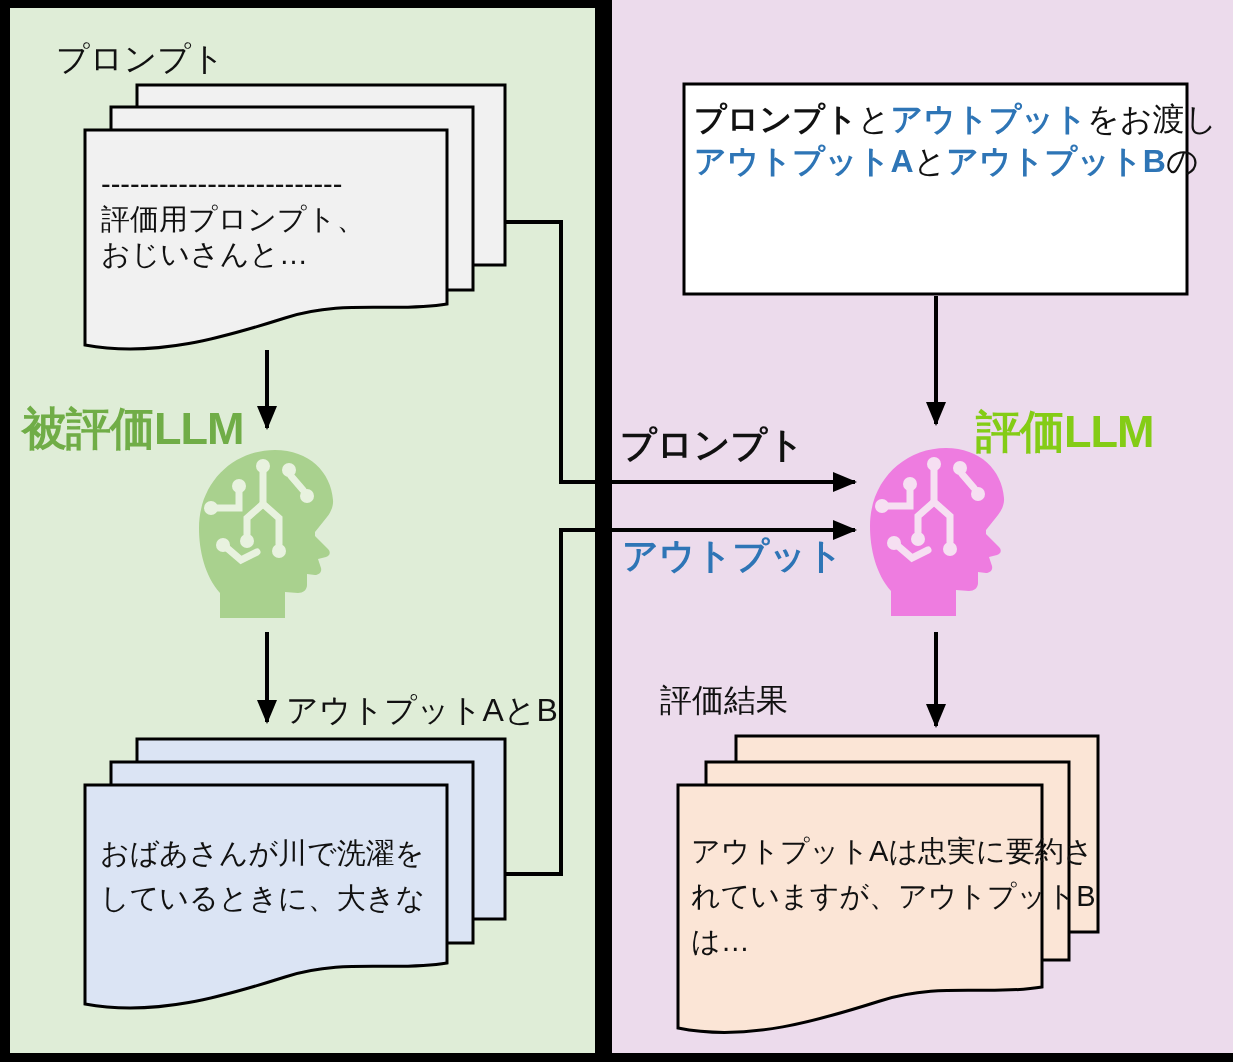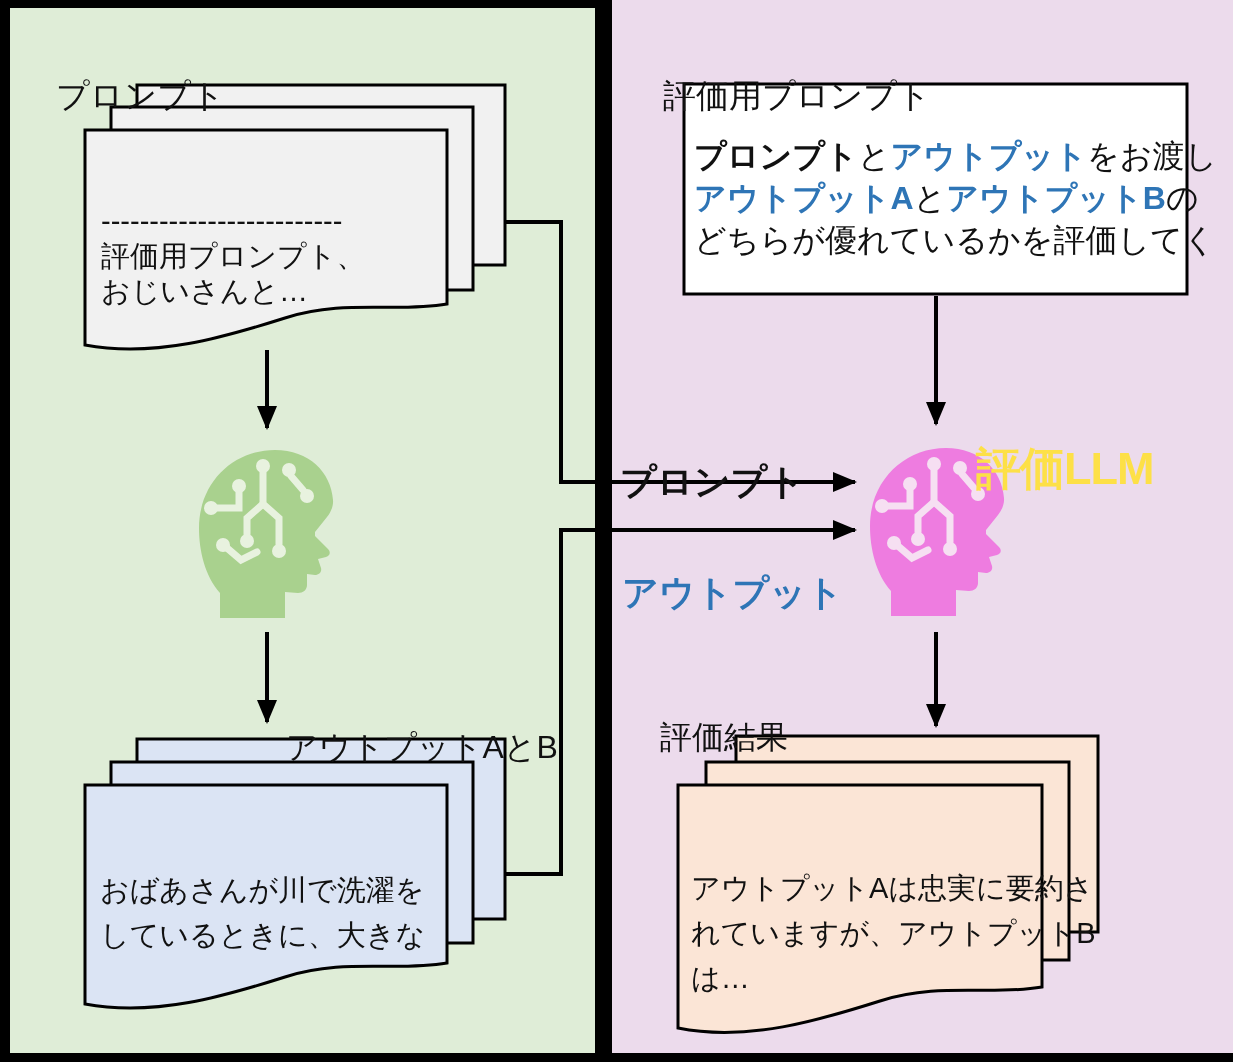--- a/index.html
+++ b/index.html
@@ -8,29 +8,29 @@
     width:1233px;height:1062px;
     background:#000;
     overflow:hidden;
     font-family:"Liberation Sans","DejaVu Sans",sans-serif;
     color:#111;
   }
   .panel{position:absolute;}
   .panel-left{left:10px;top:8px;width:585px;height:1045px;background:#DFEDD7;}
   .panel-right{left:612px;top:0px;width:621px;height:1053px;background:#ECDBEC;}
   .overlay{position:absolute;left:0;top:0;pointer-events:none;}
-  .txt{position:absolute;white-space:nowrap;line-height:1;margin-top:37px;}
+  .txt{position:absolute;white-space:nowrap;line-height:1;}
   .title{font-size:33px;color:#111;}
   .doc-lines div{white-space:nowrap;}
   .prompt-doc-text{left:101px;top:167px;font-size:29px;line-height:35px;}
   .output-doc-text{left:100px;top:831px;font-size:29px;line-height:45px;}
   .result-doc-text{left:691px;top:829px;font-size:29px;line-height:45px;}
   .llm-label{font-size:45px;font-weight:700;letter-spacing:-1px;}
   .llm-label-green{left:22px;top:406px;color:#70AD47;}
-  .llm-label-pink{left:976px;top:409px;color:#fde047;}
+  .llm-label-pink{left:976px;top:409px;color:#84cc16;}
   .arrow-label-small{left:286px;top:694px;font-size:32px;}
   .arrow-label-bold{font-size:36px;font-weight:700;}
   .lbl-prompt-arrow{left:620px;top:427px;color:#111;}
   .lbl-output-arrow{left:622px;top:538px;color:#2E75B6;}
   .result-label{left:660px;top:684px;font-size:32px;}
   .eval-box-text{left:694px;top:98px;font-size:32px;line-height:42px;}
   .seg-bold{font-weight:700;color:#111;}
   .seg-blue{font-weight:700;color:#2E75B6;}
   .seg-plain{font-weight:400;color:#111;}
 </style>
@@ -108,39 +108,36 @@
   </svg>
 
   <div class="txt title" style="left:56px;top:42px;">プロンプト</div>
 
   <div class="txt doc-lines prompt-doc-text">
     <div>-------------------------</div>
     <div>評価用プロンプト、</div>
     <div>おじいさんと…</div>
   </div>
 
+  <div class="txt llm-label llm-label-green">被評価LLM</div>
 
   <div class="txt arrow-label-small">アウトプットAとB</div>
 
   <div class="txt doc-lines output-doc-text">
     <div>おばあさんが川で洗濯を</div>
     <div>しているときに、大きな</div>
   </div>
 
-  <div class="txt title" style="left:663px;top:42px;">評価用プロンプト</div>
 
   <div class="txt eval-box-text">
     <div>
       <span class="seg-bold">プロンプト</span><span class="seg-plain">と</span><span class="seg-blue">アウトプット</span><span class="seg-plain">をお渡し</span>
     </div>
     <div>
       <span class="seg-blue">アウトプットA</span><span class="seg-plain">と</span><span class="seg-blue">アウトプットB</span><span class="seg-plain">の</span>
-    </div>
-    <div>
-      <span class="seg-plain">どちらが優れているかを評価してく</span>
     </div>
   </div>
 
   <div class="txt llm-label llm-label-pink">評価LLM</div>
 
   <div class="txt arrow-label-bold lbl-prompt-arrow">プロンプト</div>
 
   <div class="txt arrow-label-bold lbl-output-arrow">アウトプット</div>
 
   <div class="txt result-label">評価結果</div>

